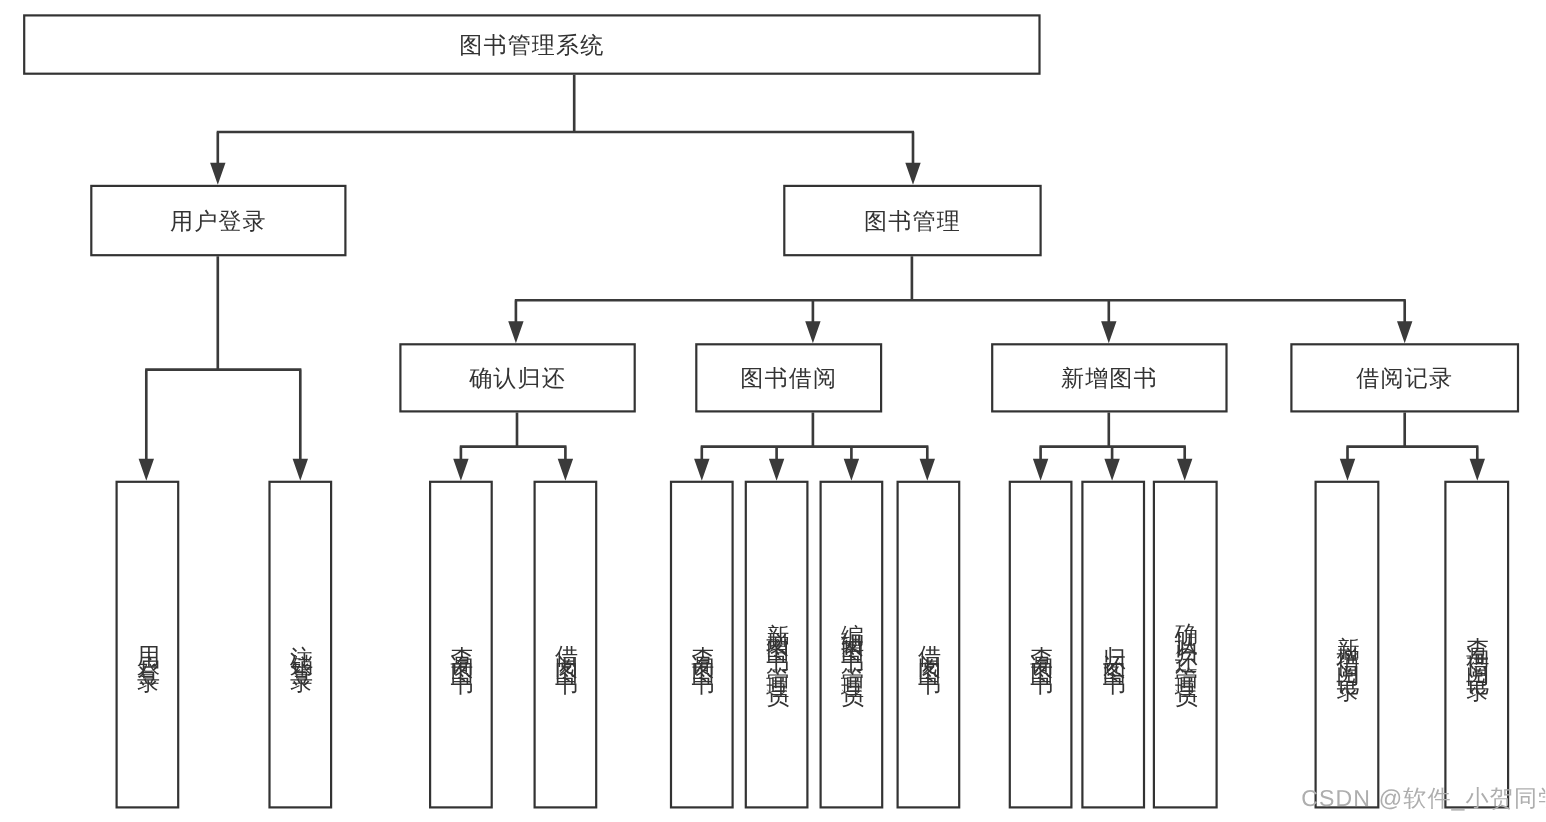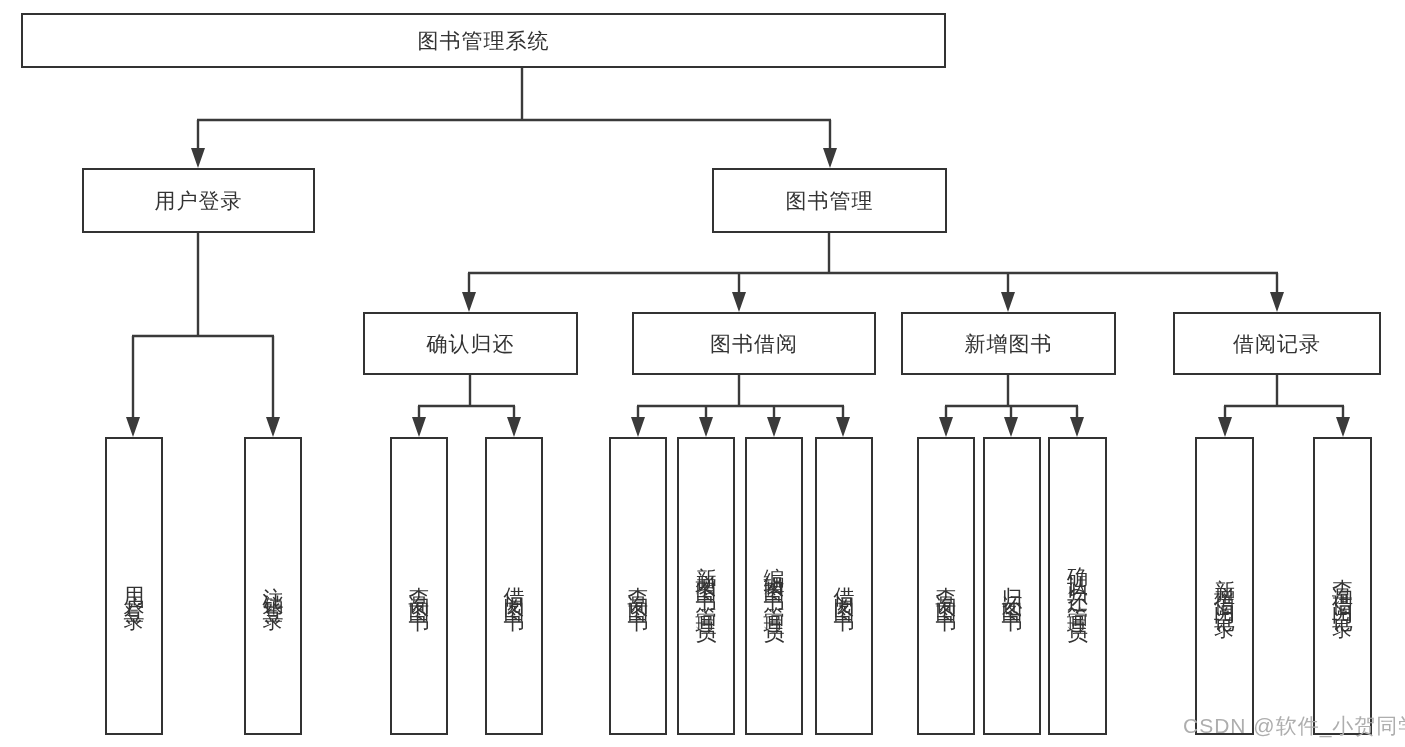--- a/index.html
+++ b/index.html
@@ -116,21 +116,21 @@
   <div class="box h-label" style="left:82px; top:168px; width:233px; height:65px;">
     <span>用户登录</span>
   </div>
   <div class="box h-label" style="left:712px; top:168px; width:235px; height:65px;">
     <span>图书管理</span>
   </div>
 
   <div class="box h-label" style="left:363px; top:312px; width:215px; height:63px;">
     <span>确认归还</span>
   </div>
-  <div class="box h-label" style="left:632px; top:312px; width:244px; height:63px;">
+  <div class="box h-label" style="left:632px; top:312px; width:170px; height:63px;">
     <span>图书借阅</span>
   </div>
   <div class="box h-label" style="left:901px; top:312px; width:215px; height:63px;">
     <span>新增图书</span>
   </div>
   <div class="box h-label" style="left:1173px; top:312px; width:208px; height:63px;">
     <span>借阅记录</span>
   </div>
 
   <div class="box leaf" style="left:105px;">

